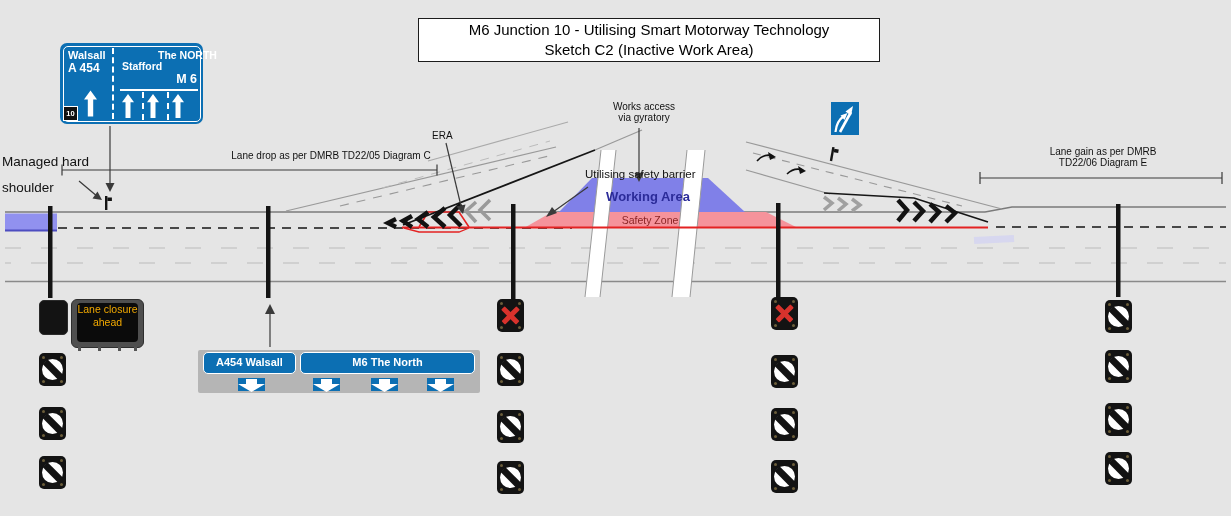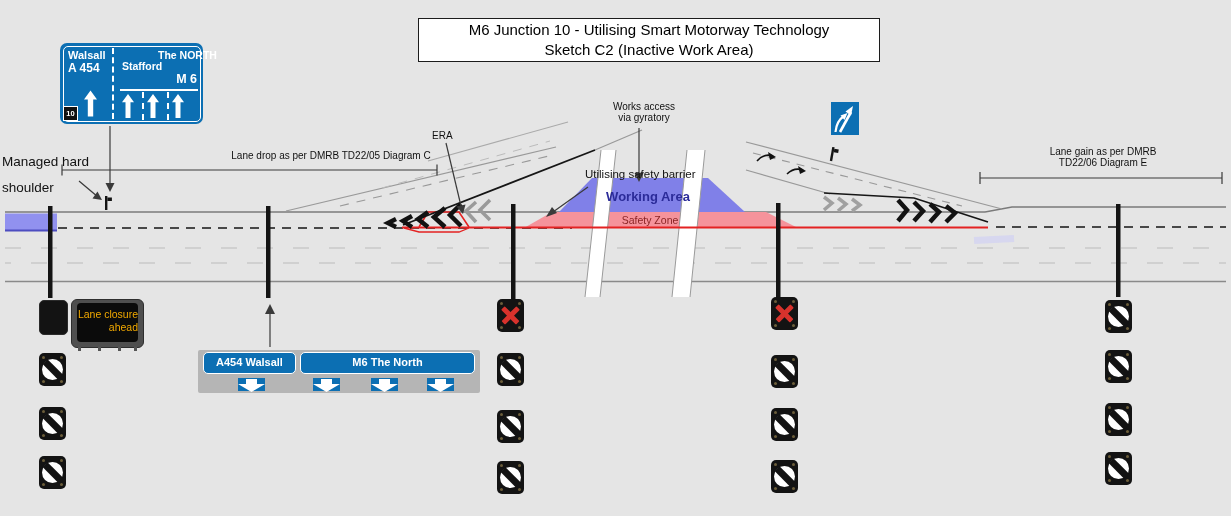--- a/index.html
+++ b/index.html
@@ -18,21 +18,21 @@
   .vsep{position:absolute;border-left:2px dashed #fff;}
   .hline{position:absolute;height:1.6px;background:#fff;}
   .jct{position:absolute;left:3px;bottom:3px;width:13px;height:13px;background:#111;
     border:1px solid #fff;color:#fff;font-size:7.5px;font-weight:bold;display:flex;
     align-items:center;justify-content:center;}
   
   .lbl{position:absolute;color:#111;}
   
   .vms{left:71px;top:299px;width:71px;height:47px;background:#4f4f4f;border:1px solid #2e2e2e;border-radius:6px;}
   .vms .screen{position:absolute;left:5px;top:3px;right:5px;bottom:5px;background:#0b0b0b;border-radius:4px;
-    color:#f2a900;font-size:10.5px;line-height:13px;text-align:right;padding-top:5px;box-sizing:border-box;}
+    color:#f2a900;font-size:10.5px;line-height:13px;text-align:center;box-sizing:border-box;}
   .vms .leg{position:absolute;bottom:-4px;width:3px;height:4px;background:#555;}
   
   .signal{position:absolute;width:27px;height:33px;background:#131313;border-radius:5px;}
   .signal::before{content:"";position:absolute;left:3px;top:3px;width:3px;height:3px;border-radius:50%;
     background:#6b5d3a;box-shadow:0 24px 0 #6b5d3a;}
   .signal::after{content:"";position:absolute;right:3px;top:3px;width:3px;height:3px;border-radius:50%;
     background:#6b5d3a;box-shadow:0 24px 0 #6b5d3a;}
   .signal .circle{position:absolute;left:50%;top:50%;width:21px;height:21px;margin:-10.5px 0 0 -10.5px;
     background:#fff;border-radius:50%;}
   .signal .slash{position:absolute;left:50%;top:50%;width:22px;height:6.5px;margin:-3.25px 0 0 -11px;

